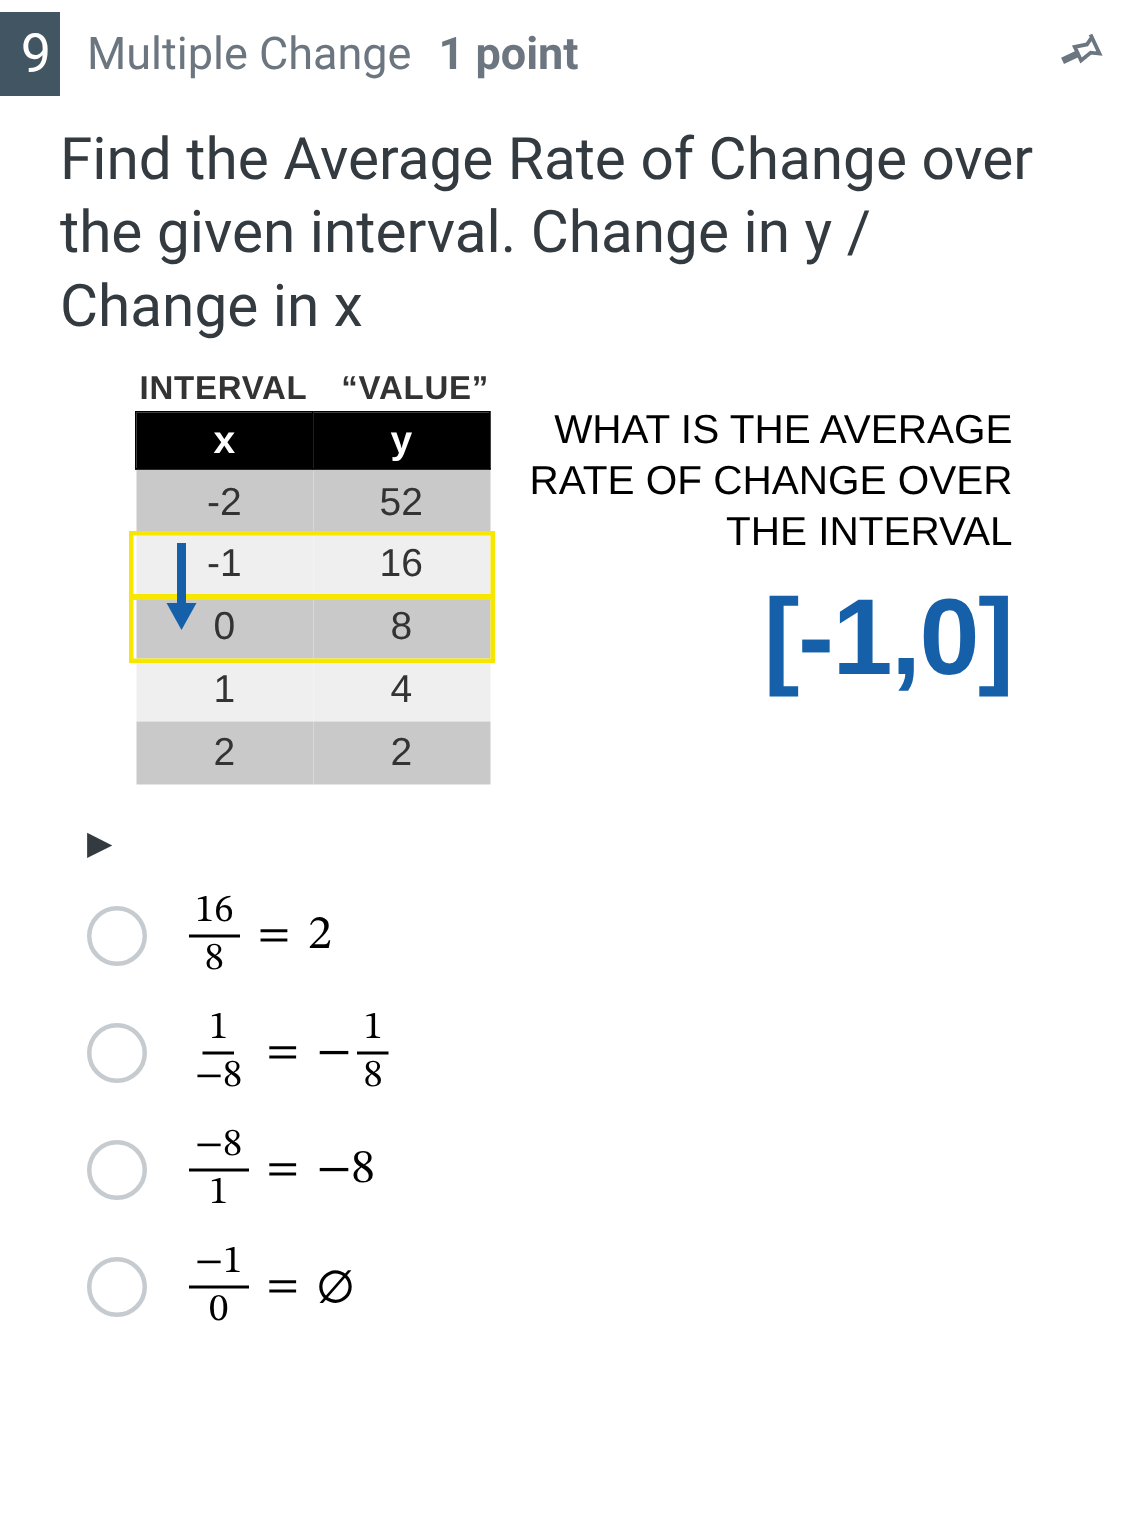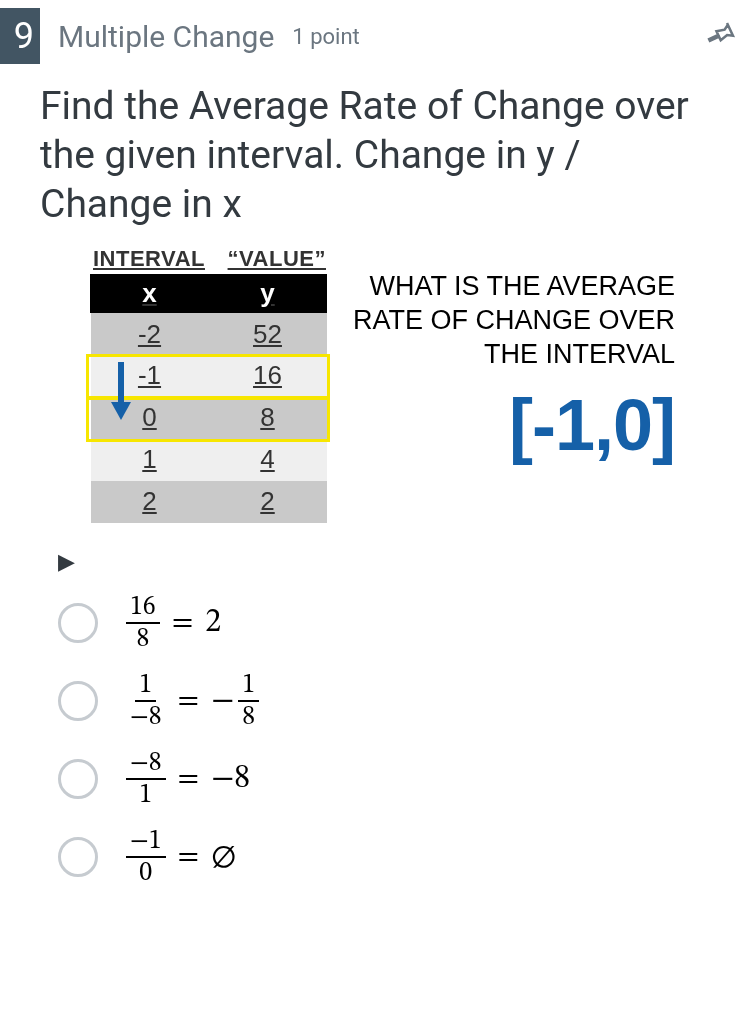--- a/index.html
+++ b/index.html
@@ -29,42 +29,41 @@
     padding-right: 6px;
     margin-left: -16px;
   }
   .qtype {
     color: #6b7680;
     font-size: 30px;
     font-weight: 400;
   }
   .qpoints {
     color: #6b7680;
-    font-size: 22px;
-    font-weight: 400;
+    font-size: 30px;
+    font-weight: 700;
   }
   .pin-icon {
     margin-left: auto;
     color: #6b7680;
   }
   .prompt {
     font-size: 39px;
     color: #333a40;
     padding: 10px 32px 18px 40px;
     line-height: 1.25;
   }
   .content-row {
     display: flex;
     padding-left: 90px;
     gap: 18px;
     align-items: flex-start;
   }
   .table-wrap {
     position: relative;
-    text-decoration: underline;
   }
   .table-labels {
     display: flex;
     font-family: "Arial Narrow", Arial, sans-serif;
     font-weight: 700;
     font-size: 22px;
     letter-spacing: 0.5px;
     margin-bottom: 2px;
   }
   .lbl-interval { width: 118px; text-align: center; }

